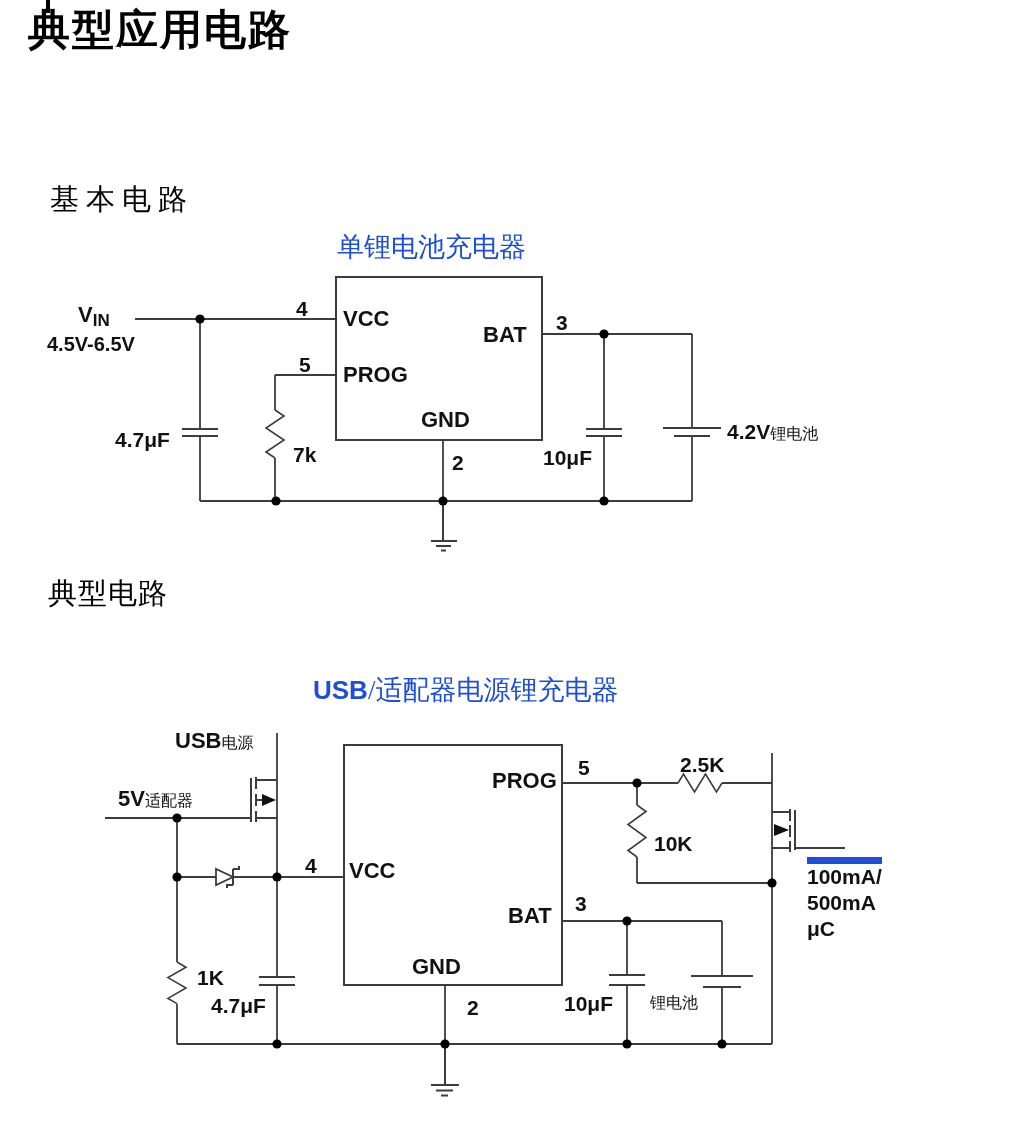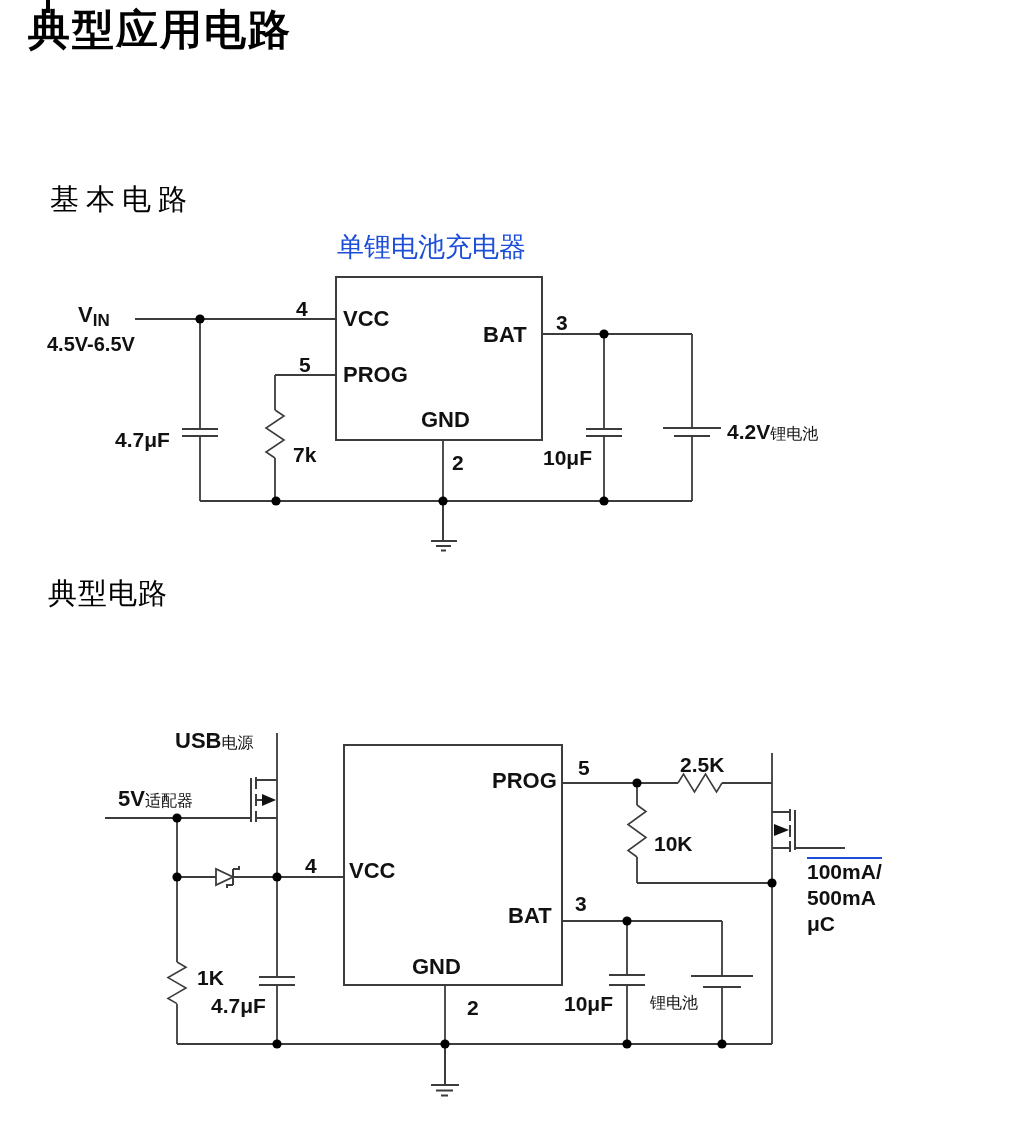--- a/index.html
+++ b/index.html
@@ -13,21 +13,21 @@
         color:#000;white-space:nowrap;}
   .ctitle{position:absolute;font-family:"Liberation Serif",serif;font-size:27px;
         color:#1d4ed8;white-space:nowrap;}
   .ctitle .ts{font-family:"Liberation Sans",sans-serif;font-weight:700;font-size:26px;}
   .lbl{position:absolute;font-weight:700;font-size:21px;color:#111;white-space:nowrap;line-height:1.1;}
   .pin{font-size:22px;}
   .num{font-size:21px;}
   .cn{font-family:"Liberation Serif",serif;font-weight:400;font-size:16px;}
   .sub{font-size:17px;vertical-align:-4px;font-weight:700;}
   .schematic{position:absolute;left:0;top:0;}
-  .ovl{display:inline-block;border-top:2px solid #1d4ed8;}
+  .ovl{display:inline-block;border-top:7px solid #1d4ed8;}
   .ucblock div{line-height:26px;}
 </style>
 </head>
 <body>
 
 <div class="page">
 
   <div class="corner-tick"></div>
   <h1 class="main-title">典型应用电路</h1>
   <div class="section" style="left:50px;top:180px;letter-spacing:7px;">基本电路</div>
@@ -135,20 +135,21 @@
   <div class="lbl pin" style="left:343px;top:307px;">VCC</div>
   <div class="lbl pin" style="left:343px;top:363px;">PROG</div>
   <div class="lbl pin" style="left:483px;top:323px;">BAT</div>
   <div class="lbl pin" style="left:421px;top:408px;">GND</div>
 
   <div class="lbl" style="left:115px;top:428px;">4.7μF</div>
   <div class="lbl" style="left:293px;top:443px;">7k</div>
   <div class="lbl" style="left:543px;top:446px;">10μF</div>
   <div class="lbl" style="left:727px;top:420px;"><span>4.2V</span><span class="cn">锂电池</span></div>
 
+  <div class="ctitle" style="left:313px;top:672px;"><span class="ts">USB</span><span>/适配器电源锂充电器</span></div>
 
   <div class="lbl" style="left:175px;top:729px;font-size:22px;"><span>USB</span><span class="cn">电源</span></div>
   <div class="lbl" style="left:118px;top:787px;font-size:22px;"><span>5V</span><span class="cn">适配器</span></div>
 
   <div class="lbl num" style="left:305px;top:854px;">4</div>
   <div class="lbl num" style="left:578px;top:756px;">5</div>
   <div class="lbl num" style="left:575px;top:892px;">3</div>
   <div class="lbl num" style="left:467px;top:996px;">2</div>
 
   <div class="lbl pin" style="left:349px;top:859px;">VCC</div>

